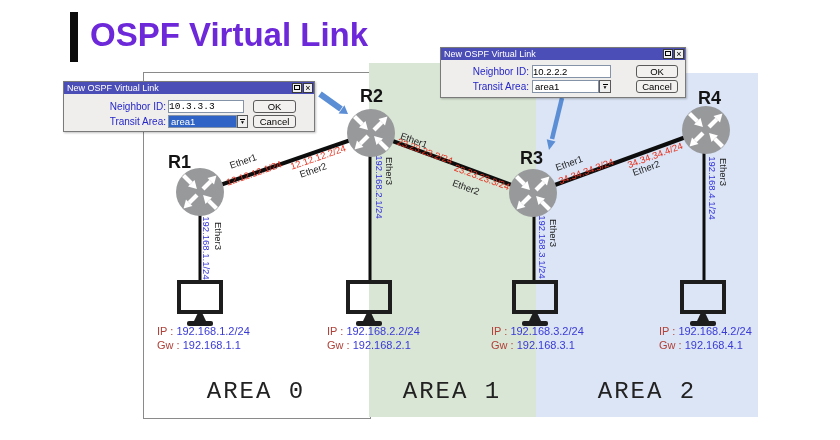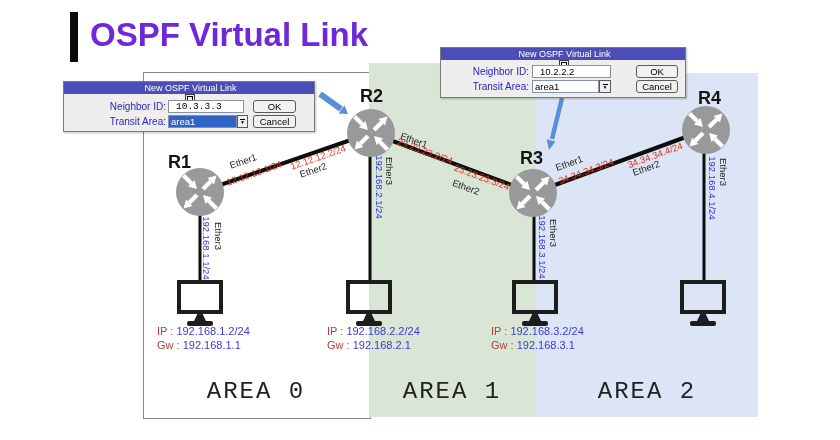--- a/index.html
+++ b/index.html
@@ -34,28 +34,28 @@
   .pc .neck{width:12px;height:7px;background:#1d1d1d;margin:0 auto;clip-path:polygon(28% 0,72% 0,100% 100%,0 100%);}
   .pc .base{width:26px;height:5px;background:#1d1d1d;border-radius:2px;margin:0 auto;}
   .pctext{position:absolute;z-index:2;font-size:11px;line-height:14px;white-space:nowrap;}
   .pctext .lbl{color:var(--pc-label-red,#b04038);}
   .pctext .val{color:var(--pc-value-blue,#3a3ad6);}
 
   
   .dlg{position:absolute;background:#efeeec;border:1px solid #7a7a7a;z-index:5;box-shadow:1px 1px 2px rgba(0,0,0,.25);}
   .d1{left:63px;top:81px;width:250px;height:49px;}
   .d2{left:440px;top:47px;width:244px;height:49px;}
-  .tbar{height:12px;background:var(--titlebar,#4c4eb8);color:#fff;font-size:9px;line-height:12px;padding-left:3px;display:flex;align-items:center;flex-direction:column;}
+  .tbar{height:12px;background:var(--titlebar,#4c4eb8);color:#fff;font-size:9px;line-height:12px;padding-left:3px;display:flex;align-items:center;}
   .ttext{white-space:nowrap;}
   .tsp{flex:1;}
   .wbtn{width:10px;height:10px;margin-right:1px;background:#efefef;border:1px solid #3a3a3a;font-size:9px;line-height:8px;text-align:center;color:#000;box-sizing:border-box;cursor:default;}
   .maxsq{display:block;width:4px;height:3px;border:1px solid #000;margin:1px auto 0;}
   .frow{position:absolute;left:0;height:13px;width:100%;}
   .flabel{position:absolute;top:1px;text-align:right;color:#2626c9;font-size:10px;}
-  .fin{position:absolute;top:0;height:13px;border:1px solid #8493a8;background:#fff;font-size:9.5px;font-family:"Liberation Sans",sans-serif;padding:0 7px;box-sizing:border-box;}
+  .fin{position:absolute;top:0;height:13px;border:1px solid #8493a8;background:#fff;font-size:9.5px;font-family:"Liberation Sans",sans-serif;padding:0 0;box-sizing:border-box;}
   .combo{position:absolute;top:0;height:13px;border:1px solid #8493a8;background:#fff;font-size:9.5px;line-height:11px;padding:0 2px;box-sizing:border-box;overflow:hidden;}
   .combo.sel{background:var(--combo-selected,#2f63c5);color:#fff;border-color:#55premier;}
   .dbtn{position:absolute;top:0;width:11px;height:13px;border:1px solid #5a5a5a;background:#efefef;box-sizing:border-box;text-align:center;cursor:default;}
   .dbtn .bar{display:block;width:5px;border-top:1px solid #000;margin:3px auto 0;}
   .dbtn .tri{display:block;font-size:5px;line-height:4px;color:#000;}
   .fbtn{position:absolute;top:0;width:43px;height:13px;border:1px solid #5a5a5a;border-radius:3px;background:#f2f1ef;font-size:9.5px;line-height:10px;font-family:"Liberation Sans",sans-serif;text-align:center;padding:0;cursor:default;}
 </style>
 </head>
 <body>
 
@@ -229,20 +229,24 @@
     <div><span class="lbl">Gw :</span> <span class="val">192.168.1.1</span></div>
   </div>
   <div class="pctext" style="left:327px;top:324px">
     <div><span class="lbl">IP :</span> <span class="val">192.168.2.2/24</span></div>
     <div><span class="lbl">Gw :</span> <span class="val">192.168.2.1</span></div>
   </div>
   <div class="pctext" style="left:491px;top:324px">
     <div><span class="lbl">IP :</span> <span class="val">192.168.3.2/24</span></div>
     <div><span class="lbl">Gw :</span> <span class="val">192.168.3.1</span></div>
   </div>
+  <div class="pctext" style="left:659px;top:324px">
+    <div><span class="lbl">IP :</span> <span class="val">192.168.4.2/24</span></div>
+    <div><span class="lbl">Gw :</span> <span class="val">192.168.4.1</span></div>
+  </div>
 
   <div class="dlg d1">
     <div class="tbar">
       <span class="ttext">New OSPF Virtual Link</span>
       <span class="tsp"></span>
       <span class="wbtn">
           <span class="maxsq"></span>
         </span>
       <span class="wbtn">×</span>
     </div>

